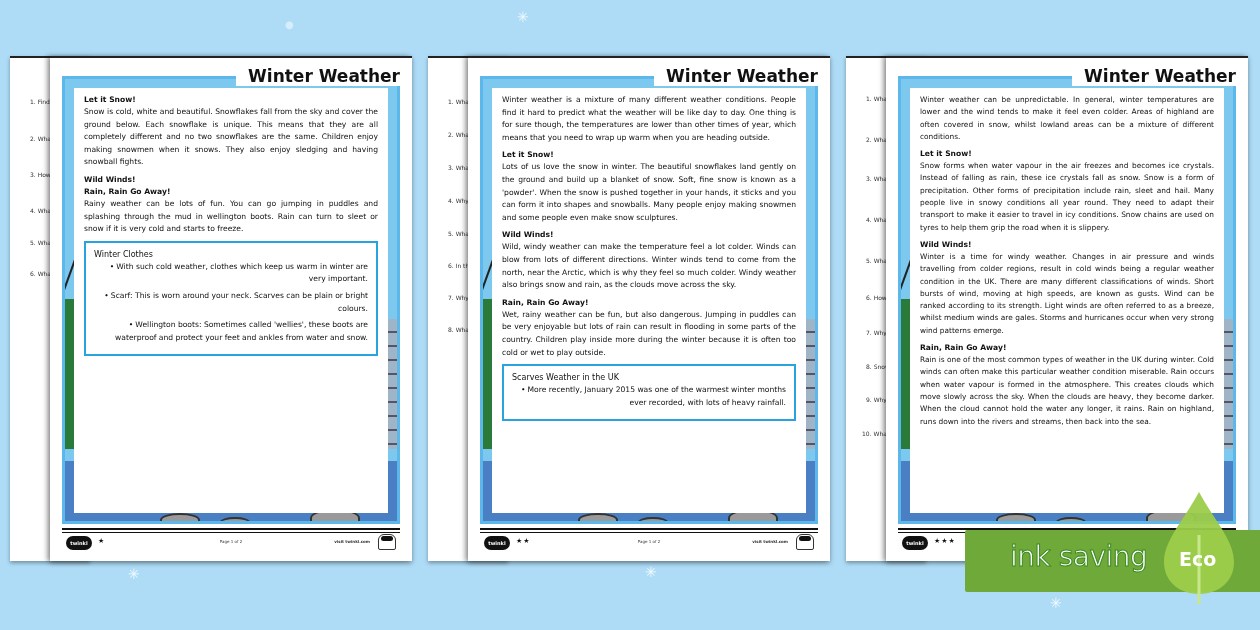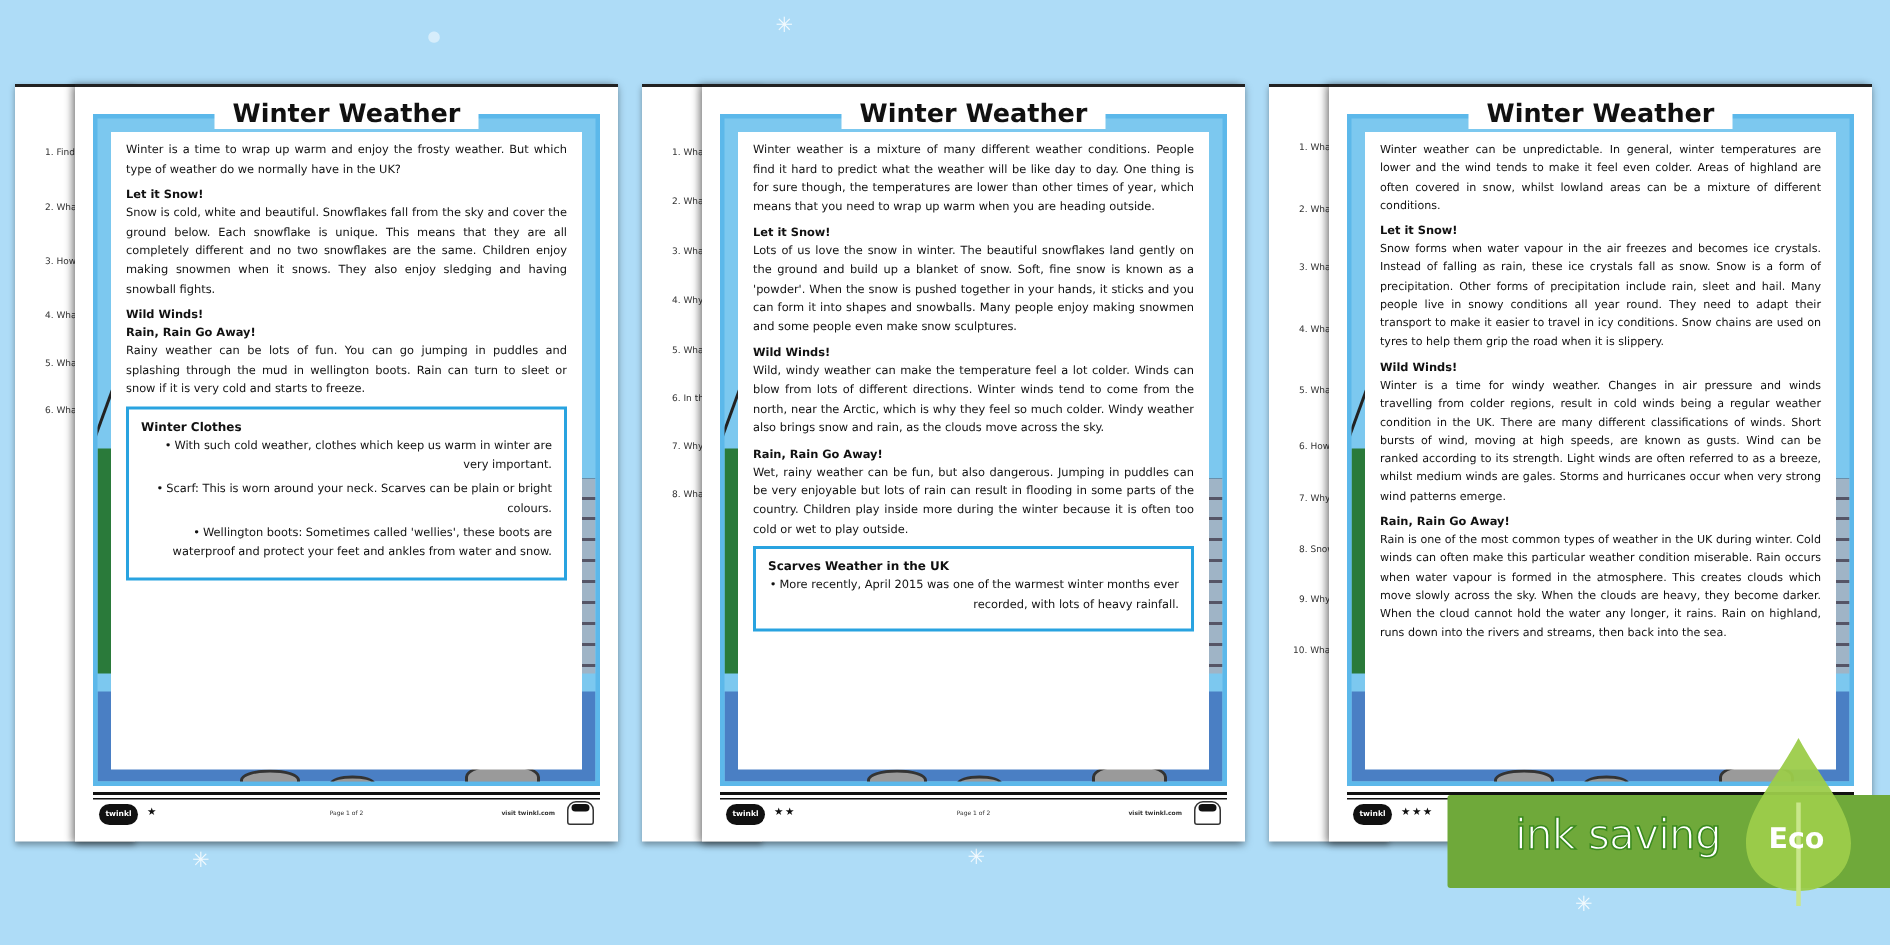--- a/index.html
+++ b/index.html
@@ -39,41 +39,41 @@
     position: absolute; left: 0; top: 220px; width: 10px; height: 150px;
     background: #2a7a3a; border-right: 1px solid #1a4a22;
   }
   .tree-left .stick { position: absolute; left: 2px; top: -40px; width: 2px; height: 40px; background: #222; transform: rotate(20deg); }
   .right-deco {
     position: absolute; right: 0; top: 240px; width: 10px; height: 130px;
     background: repeating-linear-gradient(180deg, #9fb4c6 0 12px, #556 12px 14px);
   }
 
   .title-wrap {
-    position: absolute; left: 0; right: 0; top: 8px; text-align: center;
+    position: absolute; left: 0; right: 0; top: 8px; text-align: right;
   }
   .title {
     display: inline-block; background: #fff; padding: 0 12px;
     font-family: "DejaVu Sans", sans-serif; font-weight: bold; font-size: 17px; color: #111;
   }
   .content {
     position: absolute; left: 24px; top: 30px; width: 314px; height: 425px;
     background: #fff; padding: 6px 10px;
     font-size: 7.6px; line-height: 12.6px; color: #111;
     font-family: "DejaVu Sans", sans-serif;
     text-align: justify;
   }
   .content p { margin-bottom: 5px; }
   .content h4 { font-size: 7.6px; font-weight: bold; line-height: 12px; }
 
   .info-box {
     border: 2px solid #29a3e0; padding: 5px 8px 6px; margin-top: 4px;
     text-align: left;
   }
-  .info-box h5 { font-size: 8px; font-weight: bold; line-height: 13px; }
+  .info-box h5 { font-size: 8px; font-weight: normal; line-height: 13px; }
   .info-box li { list-style: none; padding-left: 7px; text-indent: -7px; margin-bottom: 4px; text-align: right; }
   .info-box li::before { content: "•"; margin-right: 2px; }
 
   .footer {
     position: absolute; left: 12px; right: 12px; top: 470px; height: 22px;
     border-top: 2px solid #111;
   }
   .footer::before { content: ""; position: absolute; left: 0; right: 0; top: 2px; border-top: 1px solid #111; }
   .logo {
     position: absolute; left: 4px; top: 6px; width: 26px; height: 14px;
@@ -137,21 +137,20 @@
         </div>
       <div class="right-deco"></div>
       <div class="frame-bottom">
         <div class="rock" style="left:95px;width:40px;height:14px"></div>
         <div class="rock" style="left:155px;width:30px;height:10px"></div>
         <div class="rock" style="left:245px;width:50px;height:18px"></div>
       </div>
     </div>
     <div class="title-wrap"><span class="title">Winter Weather</span></div>
     <div class="content">
-      <p>Winter is a time to wrap up warm and enjoy the frosty weather. But which type of weather do we normally have in the UK?</p>
       <h4>Let it Snow!</h4>
       <p>Snow is cold, white and beautiful. Snowflakes fall from the sky and cover the ground below. Each snowflake is unique. This means that they are all completely different and no two snowflakes are the same. Children enjoy making snowmen when it snows. They also enjoy sledging and having snowball fights.</p>
       <h4>Wild Winds!</h4>
       <h4>Rain, Rain Go Away!</h4>
       <p>Rainy weather can be lots of fun. You can go jumping in puddles and splashing through the mud in wellington boots. Rain can turn to sleet or snow if it is very cold and starts to freeze.</p>
       <div class="info-box">
         <h5>Winter Clothes</h5>
         <ul>
           <li>With such cold weather, clothes which keep us warm in winter are very important.</li>
           <li>Scarf: This is worn around your neck. Scarves can be plain or bright colours.</li>
@@ -205,21 +204,21 @@
       <p>Winter weather is a mixture of many different weather conditions. People find it hard to predict what the weather will be like day to day. One thing is for sure though, the temperatures are lower than other times of year, which means that you need to wrap up warm when you are heading outside.</p>
       <h4>Let it Snow!</h4>
       <p>Lots of us love the snow in winter. The beautiful snowflakes land gently on the ground and build up a blanket of snow. Soft, fine snow is known as a 'powder'. When the snow is pushed together in your hands, it sticks and you can form it into shapes and snowballs. Many people enjoy making snowmen and some people even make snow sculptures.</p>
       <h4>Wild Winds!</h4>
       <p>Wild, windy weather can make the temperature feel a lot colder. Winds can blow from lots of different directions. Winter winds tend to come from the north, near the Arctic, which is why they feel so much colder. Windy weather also brings snow and rain, as the clouds move across the sky.</p>
       <h4>Rain, Rain Go Away!</h4>
       <p>Wet, rainy weather can be fun, but also dangerous. Jumping in puddles can be very enjoyable but lots of rain can result in flooding in some parts of the country. Children play inside more during the winter because it is often too cold or wet to play outside.</p>
       <div class="info-box">
         <h5>Scarves Weather in the UK</h5>
         <ul>
-          <li>More recently, April 2015 was one of the warmest winter months ever recorded, with lots of heavy rainfall.</li>
+          <li>More recently, January 2015 was one of the warmest winter months ever recorded, with lots of heavy rainfall.</li>
         </ul>
       </div>
     </div>
     <div class="footer">
       <div class="logo">twinkl</div>
       <div class="stars">★★</div>
       <div class="page-num">Page 1 of 2</div>
       <div class="site">visit twinkl.com</div>
       <div class="badge"></div>
     </div>

